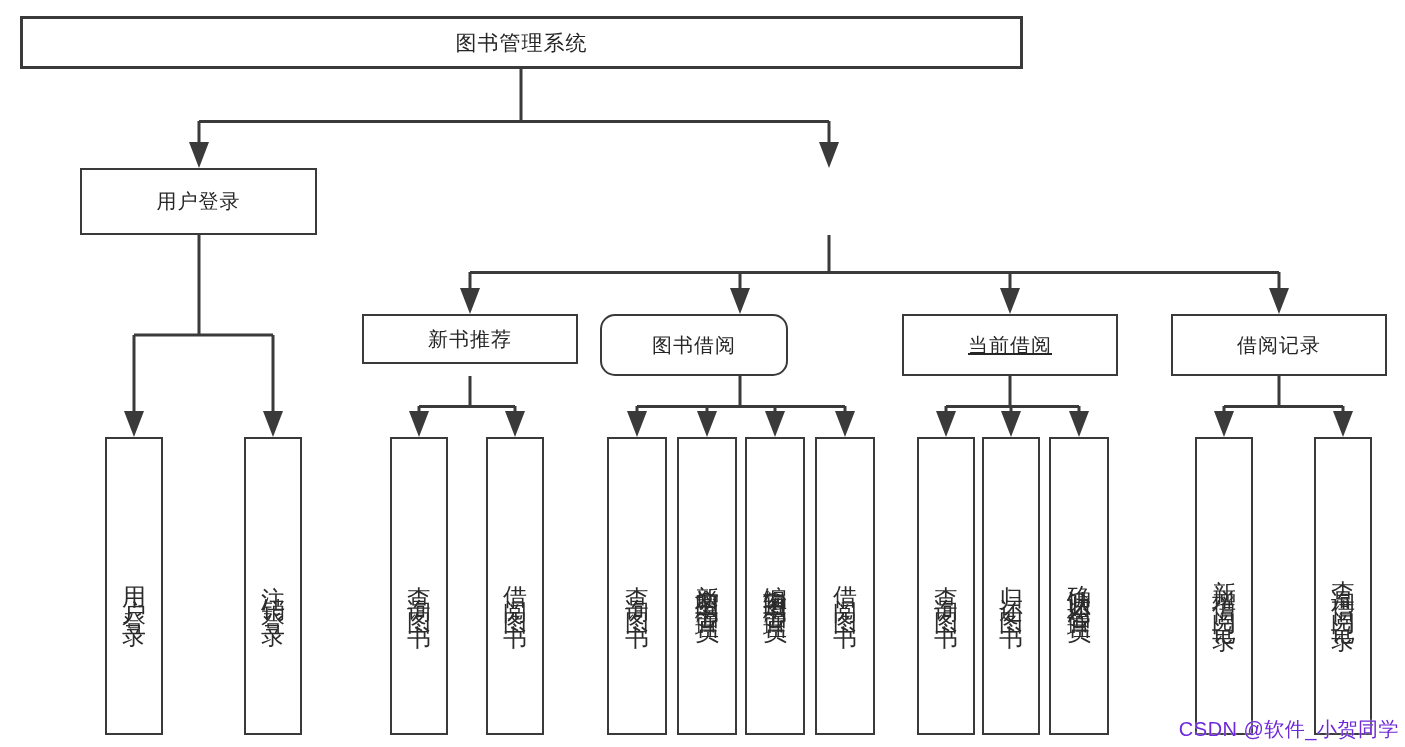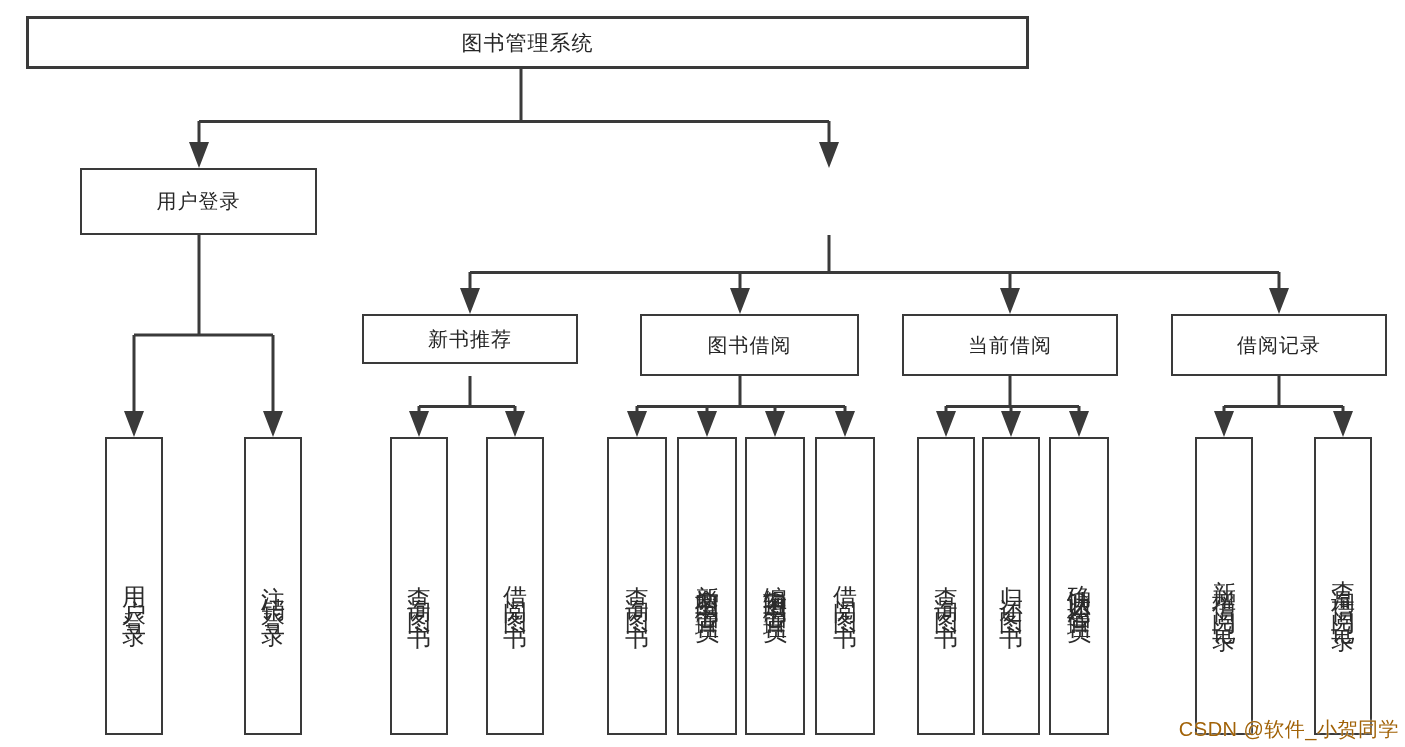--- a/index.html
+++ b/index.html
@@ -42,21 +42,21 @@
     white-space: nowrap;
   }
   .leaf .vtext.ls-wide  { letter-spacing: 13px; margin-top: 13px; }
   .leaf .vtext.ls-med   { letter-spacing: 10px; margin-top: 10px; }
   .leaf .vtext.ls-tight { letter-spacing: 5px;  margin-top: 5px;  }
   .watermark {
     position: absolute;
     right: 6px;
     bottom: 4px;
     font-size: 20px;
-    color: #a16207;
+    color: #6d28d9;
     letter-spacing: 0.5px;
     z-index: 5;
     text-shadow: 0 0 2px #ffffff;
   }
 </style>
 </head>
 <body>
 
 <div class="canvas">
 
@@ -75,27 +75,27 @@
       M1000 288 L1020 288 L1010 314 Z  M1269 288 L1289 288 L1279 314 Z
       M124 411 L144 411 L134 437 Z  M263 411 L283 411 L273 437 Z
       M409 411 L429 411 L419 437 Z  M505 411 L525 411 L515 437 Z
       M627 411 L647 411 L637 437 Z  M697 411 L717 411 L707 437 Z
       M765 411 L785 411 L775 437 Z  M835 411 L855 411 L845 437 Z
       M936 411 L956 411 L946 437 Z  M1001 411 L1021 411 L1011 437 Z
       M1069 411 L1089 411 L1079 437 Z  M1214 411 L1234 411 L1224 437 Z
       M1333 411 L1353 411 L1343 437 Z"></path>
   </svg>
 
-  <div class="node root" style="left:20px; top:16px; width:1003px; height:53px;margin-left:6px;">图书管理系统</div>
+  <div class="node root" style="left:20px; top:16px; width:1003px; height:53px;">图书管理系统</div>
 
   <div class="node lvl" style="left:80px; top:168px; width:237px; height:67px;">用户登录</div>
 
   <div class="node lvl" style="left:362px; top:314px; width:216px; height:50px;">新书推荐</div>
-  <div class="node lvl" style="left:640px; top:314px; width:219px; height:62px;">图书借阅</div>
-  <div class="node lvl" style="left:902px; top:314px; width:216px; height:62px;">当前借阅</div>
+  <div class="node lvl" style="left:600px; top:314px; width:188px; height:62px;border-radius:15px;">图书借阅</div>
+  <div class="node lvl" style="left:902px; top:314px; width:216px; height:62px;text-decoration:underline;">当前借阅</div>
   <div class="node lvl" style="left:1171px; top:314px; width:216px; height:62px;">借阅记录</div>
 
   <div class="node leaf" style="left:105px; top:437px; width:58px; height:298px;">
     <span class="vtext ls-wide">用户登录</span>
   </div>
   <div class="node leaf" style="left:244px; top:437px; width:58px; height:298px;">
     <span class="vtext ls-wide">注销登录</span>
   </div>
 
   <div class="node leaf" style="left:390px; top:437px; width:58px; height:298px;">

